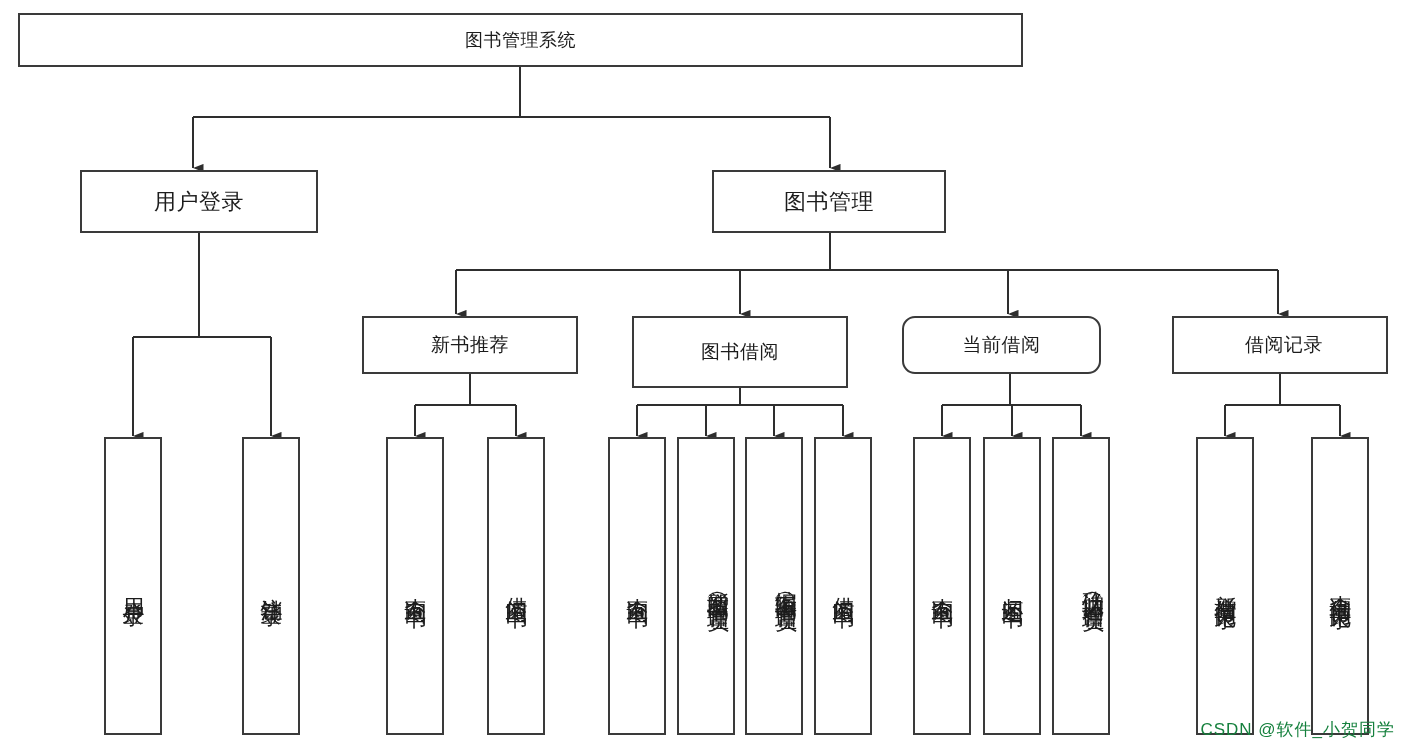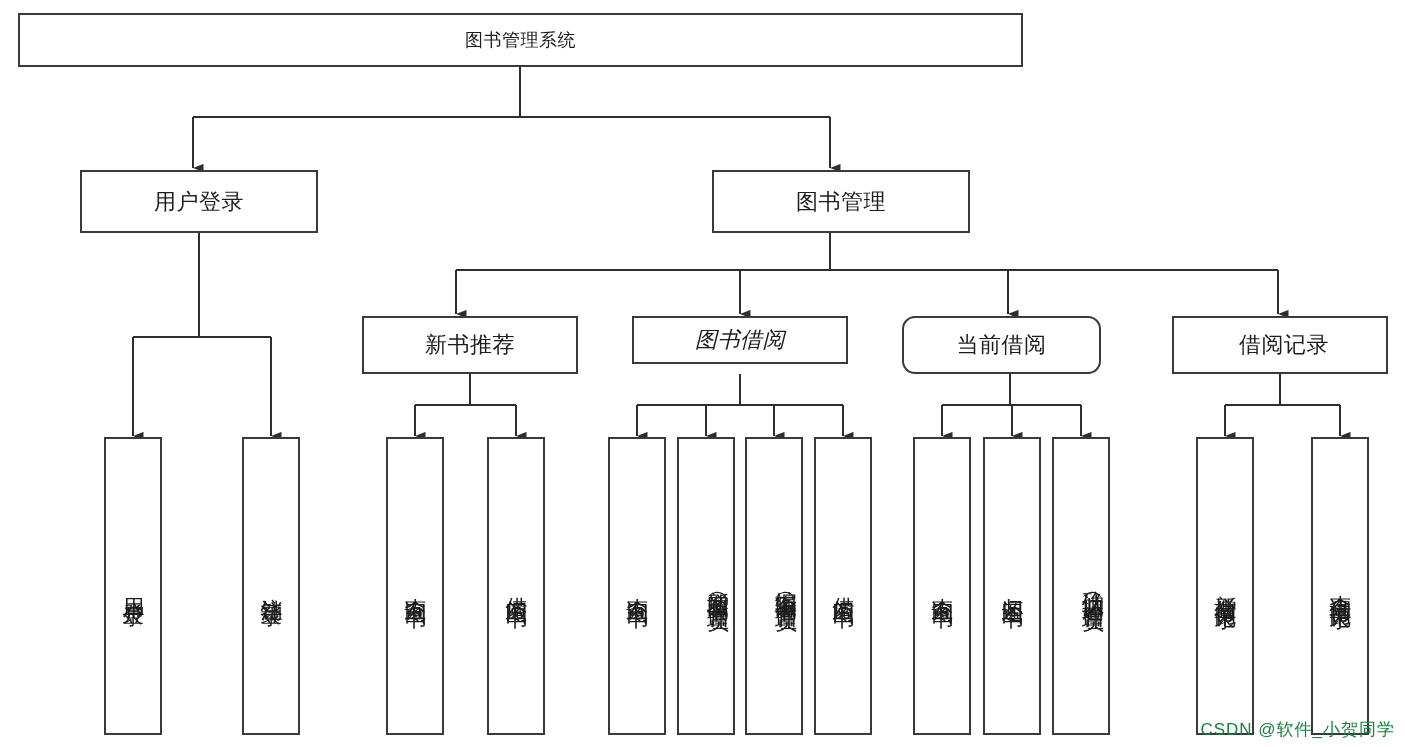--- a/index.html
+++ b/index.html
@@ -38,21 +38,21 @@
     text-align: center;
     letter-spacing: 0.5px;
   }
   .node.level-0 {
     font-size: 18px;
   }
   .node.level-1 {
     font-size: 22px;
   }
   .node.level-2 {
-    font-size: 22px;
+    font-size: 19px;
   }
   
   .node.leaf {
     writing-mode: vertical-rl;
     text-orientation: upright;
     font-size: 22px;
     line-height: 1.22;
     letter-spacing: 3px;
     padding: 6px 2px;
     align-items: flex-start;
@@ -120,27 +120,27 @@
       </g>
   </svg>
 
   <div id="nodes-layer">
       <div class="node level-0" style="left: 18px; top: 13px; width: 1005px; height: 54px;">
         <span>图书管理系统</span>
       </div>
       <div class="node level-1" style="left: 80px; top: 170px; width: 238px; height: 63px;">
         <span>用户登录</span>
       </div>
-      <div class="node level-1" style="left: 712px; top: 170px; width: 258px; height: 63px;">
+      <div class="node level-1" style="left: 712px; top: 170px; width: 234px; height: 63px;">
         <span>图书管理</span>
       </div>
       <div class="node level-2" style="left: 362px; top: 316px; width: 216px; height: 58px;">
         <span>新书推荐</span>
       </div>
-      <div class="node level-2" style="left: 632px; top: 316px; width: 216px; height: 48px; font-style: italic;">
+      <div class="node level-2" style="left: 632px; top: 316px; width: 216px; height: 72px;">
         <span>图书借阅</span>
       </div>
       <div class="node level-2" style="left: 902px; top: 316px; width: 199px; height: 58px; border-radius: 13px;">
         <span>当前借阅</span>
       </div>
       <div class="node level-2" style="left: 1172px; top: 316px; width: 216px; height: 58px; padding-left: 8px;">
         <span>借阅记录</span>
       </div>
       <div class="node level-3 leaf centered" style="left: 104px; top: 437px; width: 58px; height: 298px;">
         <span>用户登录</span>

